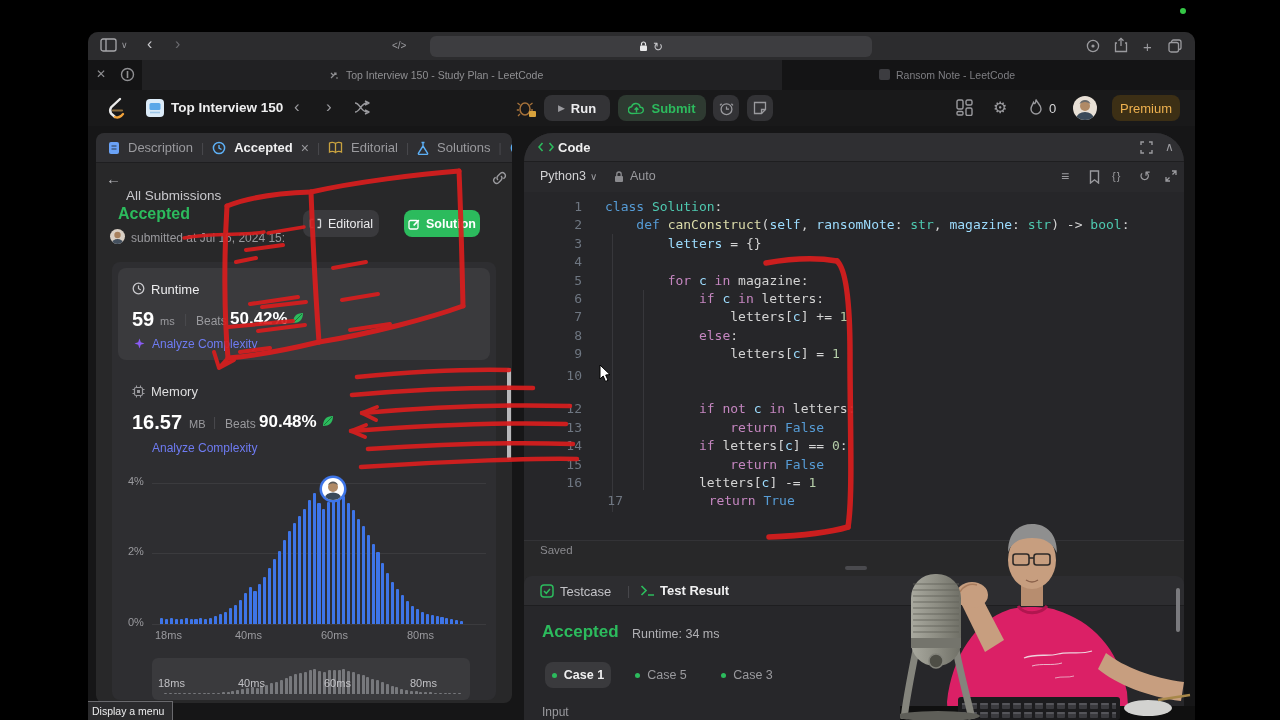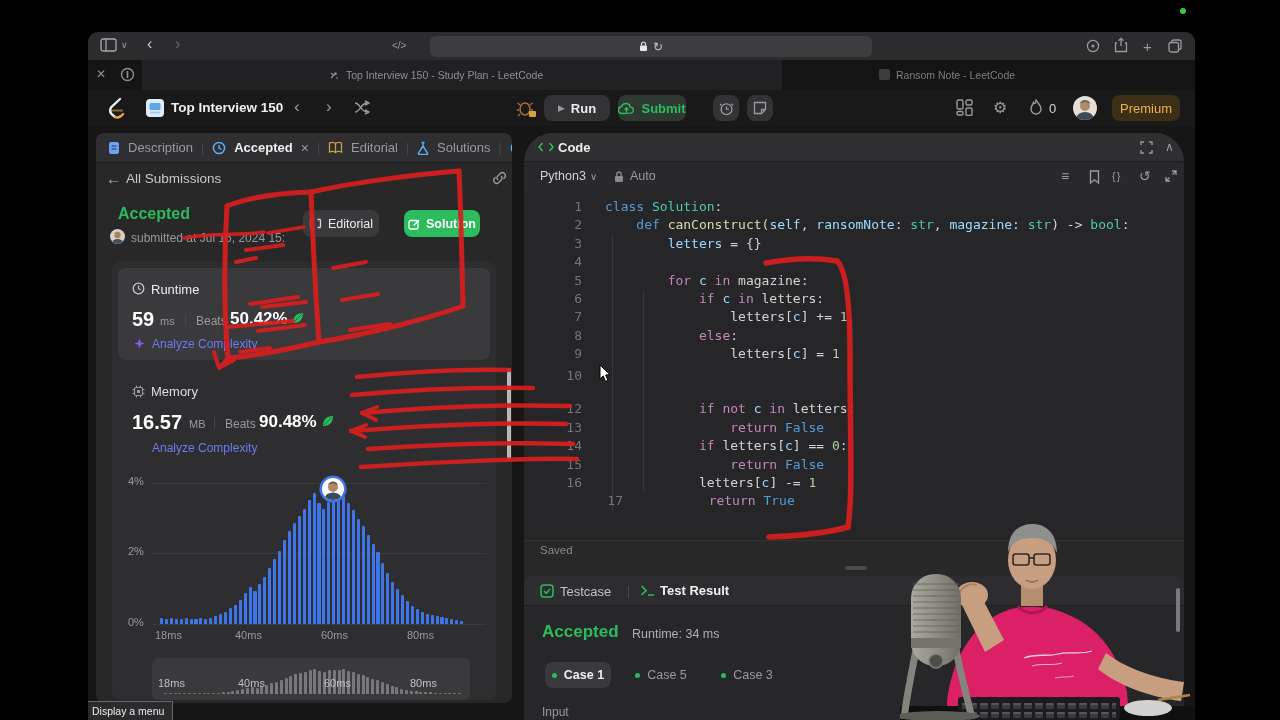--- a/index.html
+++ b/index.html
@@ -159,21 +159,21 @@
     <svg width="20" height="19">
         <ellipse cx="9" cy="10" rx="5" ry="6" fill="none" stroke="#a5713a" stroke-width="1.5"></ellipse>
         <path d="M4,6 L1.5,4 M14,6 L16.5,4 M3,11 H0.8 M15,11 H17 M4,15 L2,17 M14,15 L16,17" stroke="#a5713a" stroke-width="1.3"></path>
         <rect x="13" y="12" width="7" height="6" rx="1" fill="#d7a23c"></rect>
       </svg>
   </div>
   <div class="abs pill" style="left:544px;top:95px;width:66px;height:26px;">
     <span style="color:#9a9a9e;font-size:9px;">▶</span>
     <span style="color:#ececee;font-size:13px;font-weight:bold;">Run</span>
   </div>
-  <div class="abs pill" style="left:618px;top:95px;width:68px;height:26px;background:#2e3a31;">
+  <div class="abs pill" style="left:618px;top:95px;width:88px;height:26px;background:#2e3a31;">
     <span>
       <svg width="17" height="13">
           <path d="M4,11.5 a3.4,3.4 0 0 1 -0.4,-6.8 a4.4,4.4 0 0 1 8.6,0.6 a2.9,2.9 0 0 1 0.4,5.8 Z" fill="none" stroke="#2cbb5d" stroke-width="1.4"></path>
           <path d="M8.5,10.5 V6 M6.6,7.8 L8.5,5.8 L10.4,7.8" stroke="#2cbb5d" stroke-width="1.4" fill="none"></path>
         </svg>
     </span>
     <span style="color:#2cbb5d;font-size:13px;font-weight:bold;">Submit</span>
   </div>
   <div class="abs pill" style="left:713px;top:95px;width:26px;height:26px;">
     <svg width="15" height="15">
@@ -251,21 +251,21 @@
       <span>
           <svg width="14" height="14">
             <circle cx="7" cy="7" r="5.6" fill="none" stroke="#5db0f6" stroke-width="1.5"></circle>
             <path d="M7,4 V7 L9.5,8.5" fill="none" stroke="#5db0f6" stroke-width="1.4"></path>
           </svg>
         </span>
 
     </div>
 
     <div class="abs ico" style="left:10px;top:37px;font-size:15px;color:#b8b8bc;">←</div>
-    <div class="abs" style="left:30px;top:38px;font-size:13.5px;color:#c8c8cc;">All Submissions</div>
+    <div class="abs" style="left:30px;top:55px;font-size:13.5px;color:#c8c8cc;">All Submissions</div>
     <div class="abs" style="left:396px;top:38px;">
       <svg width="15" height="14">
           <path d="M6,9 a3,3 0 0 1 0,-4.2 L8.5,2.3 a3,3 0 0 1 4.2,4.2 L11.4,7.8 M9,5 a3,3 0 0 1 0,4.2 L6.5,11.7 a3,3 0 0 1 -4.2,-4.2 L3.6,6.2" fill="none" stroke="#9a9a9e" stroke-width="1.4"></path>
         </svg>
     </div>
 
     <div class="abs greenbold" style="left:22px;top:72px;font-size:16px;">Accepted</div>
     <div class="abs" style="left:14px;top:96px;width:15px;height:15px;border-radius:50%;background:#d9cfc4;overflow:hidden;">
       <svg width="15" height="15">
           <circle cx="7.5" cy="6" r="3.2" fill="#a8815e"></circle>

